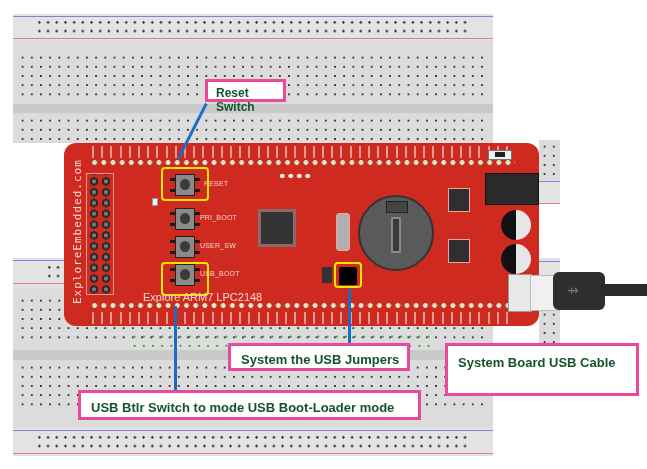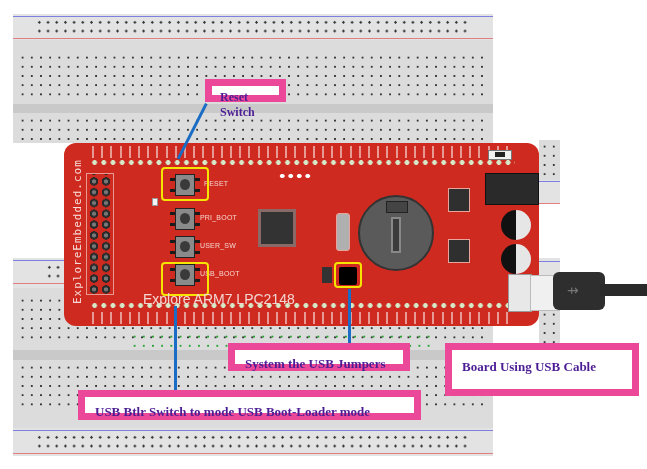--- a/index.html
+++ b/index.html
@@ -24,21 +24,21 @@
     background-image: radial-gradient(circle, #d9e9c8 2.2px, #b84a40 2.6px, transparent 3px);
     background-size: 9.2px 9px; }
   .pin-labels { position:absolute; height:12px;
     background-image: repeating-linear-gradient(90deg, rgba(255,255,255,0.75) 0 2px, transparent 2px 9.2px); opacity:0.7; }
   .btn { position:absolute; width:30px; height:22px; }
   .btn .body { position:absolute; left:5px; top:0; width:20px; height:22px; background:#8a8a8a; border:1px solid #222; box-sizing:border-box; }
   .btn .cap { position:absolute; left:10px; top:5px; width:10px; height:11px; border-radius:50%; background:#3a3a3a; }
   .btn .leg { position:absolute; width:30px; height:3px; background:#1a1a1a; left:0; }
   .btn-label { position:absolute; color:#f4d4d0; font-size:7px; letter-spacing:0.2px; }
   .hl { position:absolute; border:2px solid #f6e500; border-radius:4px; box-sizing:border-box; }
-  .callout { position:absolute; background:#fff; border:7px solid #ec4899; box-sizing:border-box; color:#4c1d95; font-weight:bold; font-family:Liberation Serif, serif; }
+  .callout { position:absolute; background:#fff; border:3px solid #ec4899; box-sizing:border-box; color:#14532d; font-weight:bold; font-family:Liberation Sans, sans-serif; }
   .pointer { position:absolute; background:#1a6cc4; }
 </style>
 </head>
 <body>
 
 <div>
   <div class="rail" style="left:13px;top:14px;width:480px;height:26px;"></div>
   <div class="line-blue" style="left:13px;top:16px;width:480px;"></div>
   <div class="line-red" style="left:13px;top:38px;width:480px;"></div>
   <div class="rail-holes" style="left:35px;top:18px;width:435px;height:18px;"></div>
@@ -128,21 +128,21 @@
     <div class="leg" style="top:4px;"></div>
       <div class="leg" style="top:15px;"></div>
     <div class="body"></div>
       <div class="cap"></div>
   </div>
   <div class="btn-label" style="left:136px;top:127px;">USB_BOOT</div>
 
   <div class="hl" style="left:97px;top:24px;width:48px;height:34px;"></div>
   <div class="hl" style="left:97px;top:119px;width:48px;height:34px;"></div>
 
-  <div class="abs" style="left:79px;top:148px;color:#f3d6d2;font-size:14px;">Explore ARM7 LPC2148</div>
+  <div class="abs" style="left:79px;top:148px;color:#f3d6d2;font-size:11px;">Explore ARM7 LPC2148</div>
 
   <div class="abs" style="left:194px;top:66px;width:38px;height:38px;background:#333;border:3px solid #8a6a66;box-sizing:border-box;"></div>
 
   <div class="abs" style="left:272px;top:70px;width:14px;height:38px;border:1px solid #e9a59c;box-sizing:border-box;border-radius:3px;background:#b0b0b0;"></div>
 
   <div class="abs" style="left:294px;top:52px;width:76px;height:76px;border-radius:50%;background:#5a5a5a;border:2px solid #333;box-sizing:border-box;"></div>
   <div class="abs" style="left:322px;top:58px;width:20px;height:10px;background:#444;border:1px solid #222;"></div>
   <div class="abs" style="left:327px;top:74px;width:10px;height:36px;background:#3b3b3b;border:2px solid #888;box-sizing:border-box;"></div>
 
   <div class="abs" style="left:384px;top:45px;width:20px;height:22px;background:#2f2f2f;border:1px solid #e9a59c;"></div>
@@ -175,14 +175,14 @@
 <div class="pointer" style="left:187px;top:103px;width:3px;height:62px;transform:rotate(27deg);transform-origin:top left;left:205px;"></div>
 <div class="callout" style="left:205px;top:79px;width:81px;height:23px;font-size:12px;padding:4px 0 0 8px;">Reset Switch</div>
 
 <div class="pointer" style="left:174px;top:306px;width:3px;height:88px;"></div>
 <div class="callout" style="left:78px;top:390px;width:343px;height:30px;font-size:13px;padding:7px 0 0 10px;">USB Btlr Switch to mode USB Boot-Loader mode</div>
 
 <div class="pointer" style="left:348px;top:289px;width:3px;height:55px;"></div>
 <div class="callout" style="left:228px;top:343px;width:182px;height:28px;font-size:13px;padding:6px 0 0 10px;">System the USB Jumpers</div>
 
 <div class="callout" style="left:445px;top:343px;width:194px;height:53px;font-size:13px;padding:6px 0 0 10px;line-height:22px;">
-  <div>Board Using USB Cable</div>
+  <div>System Board USB Cable</div>
 </div>
 
 </body></html>

